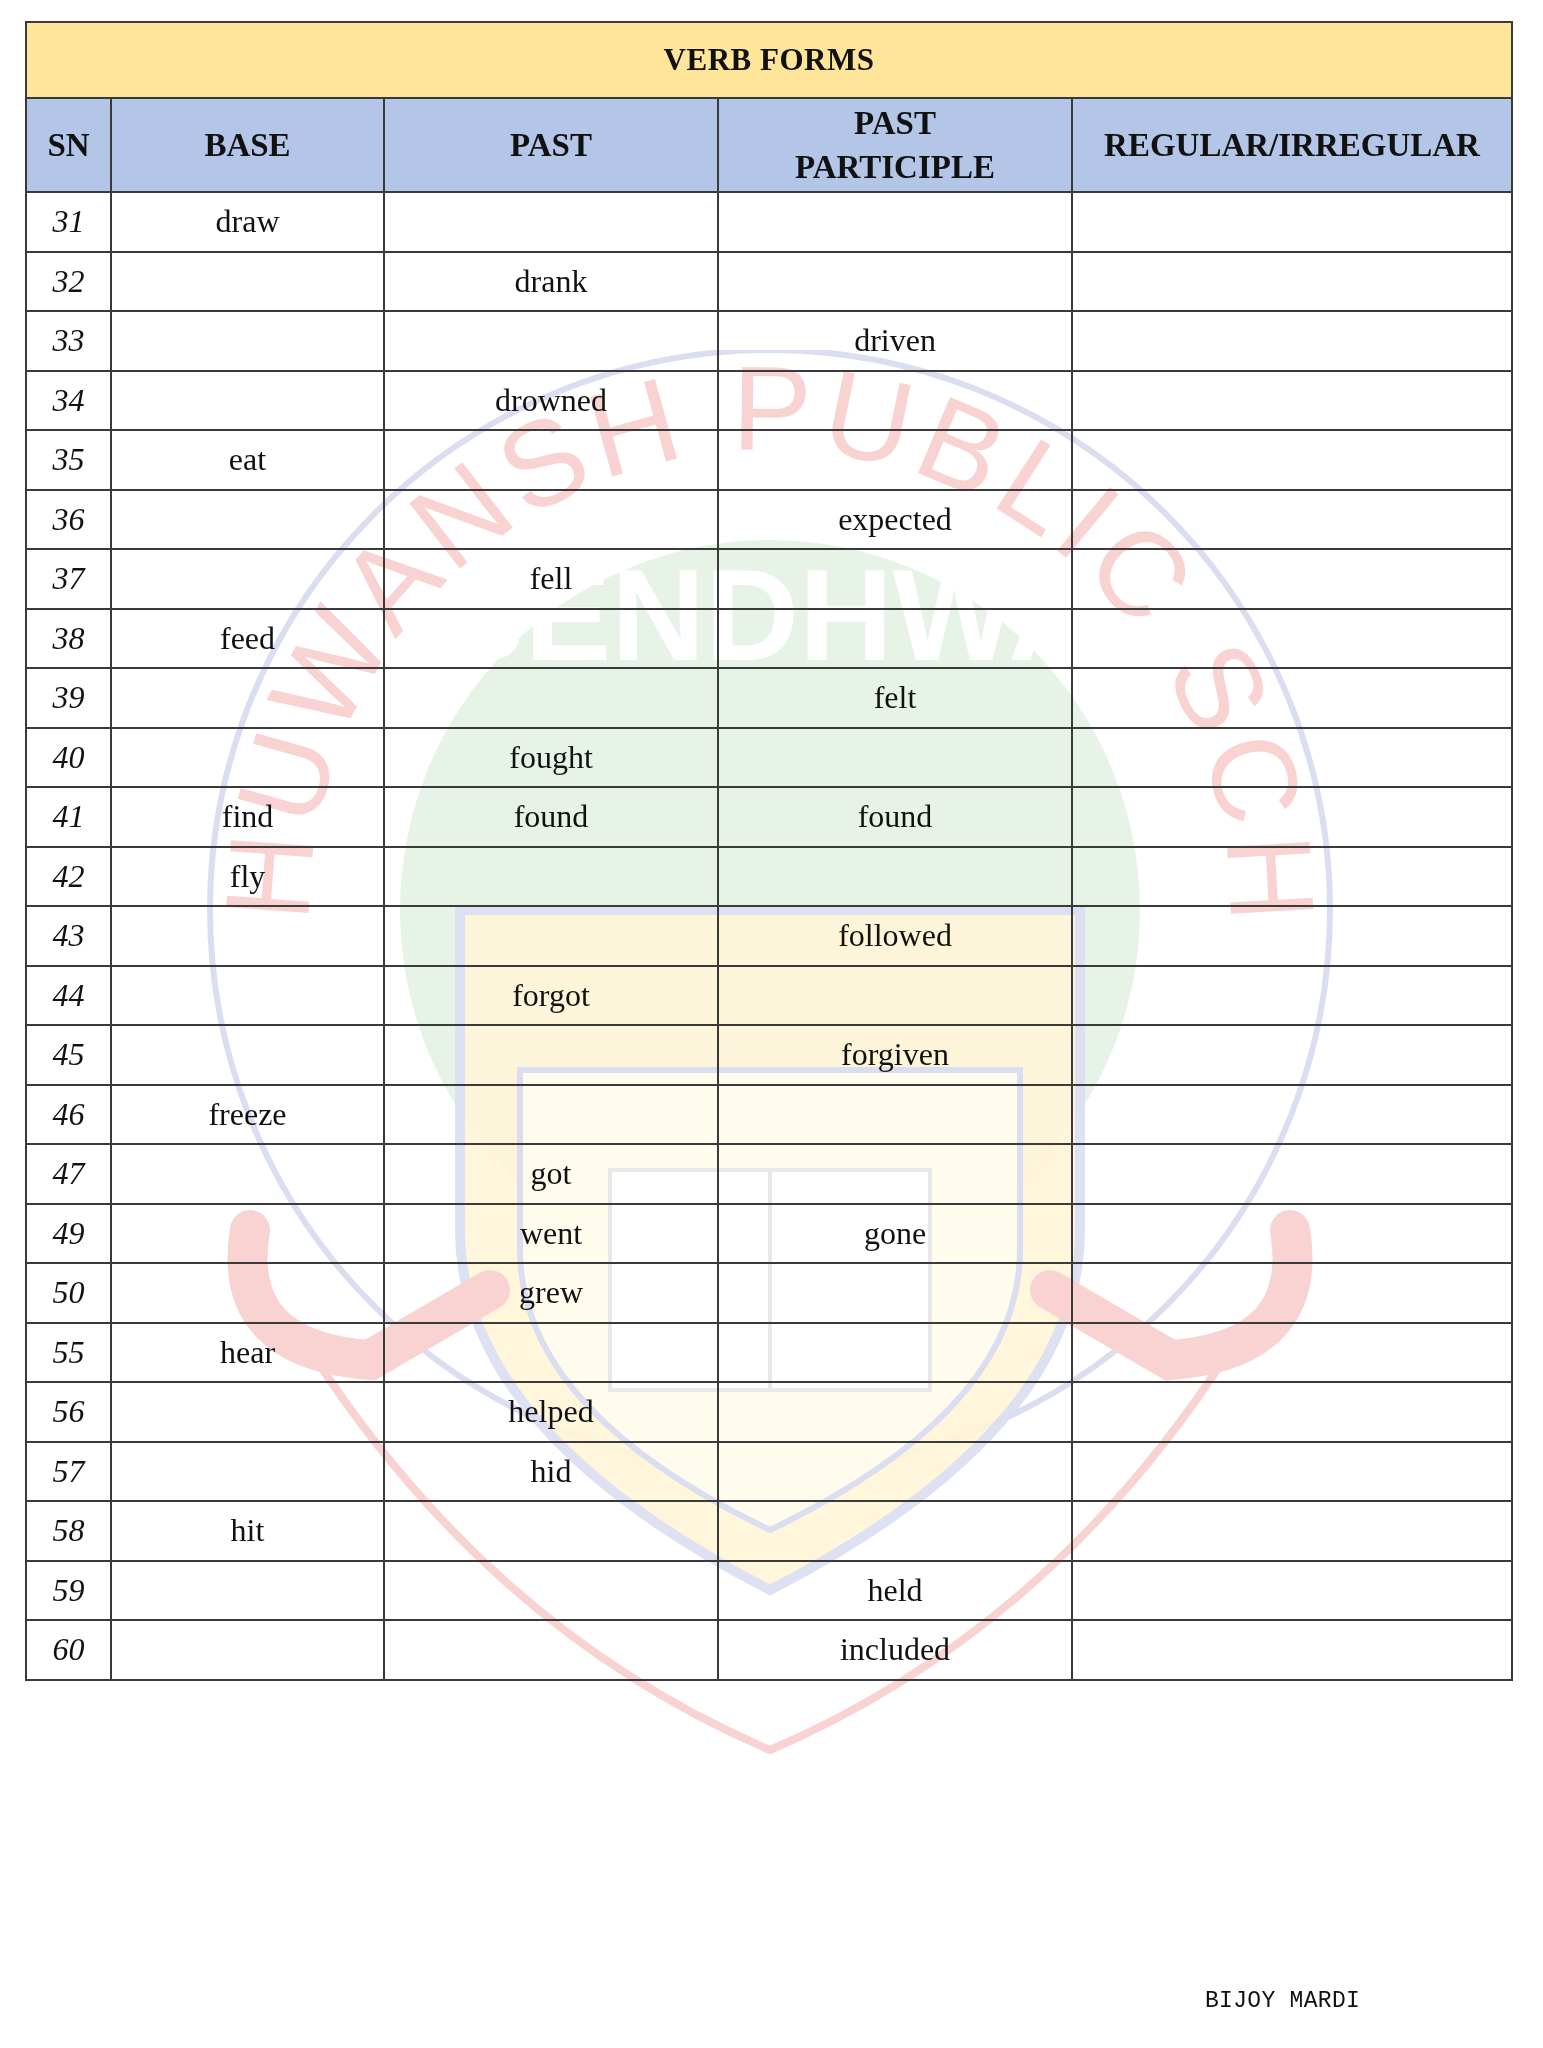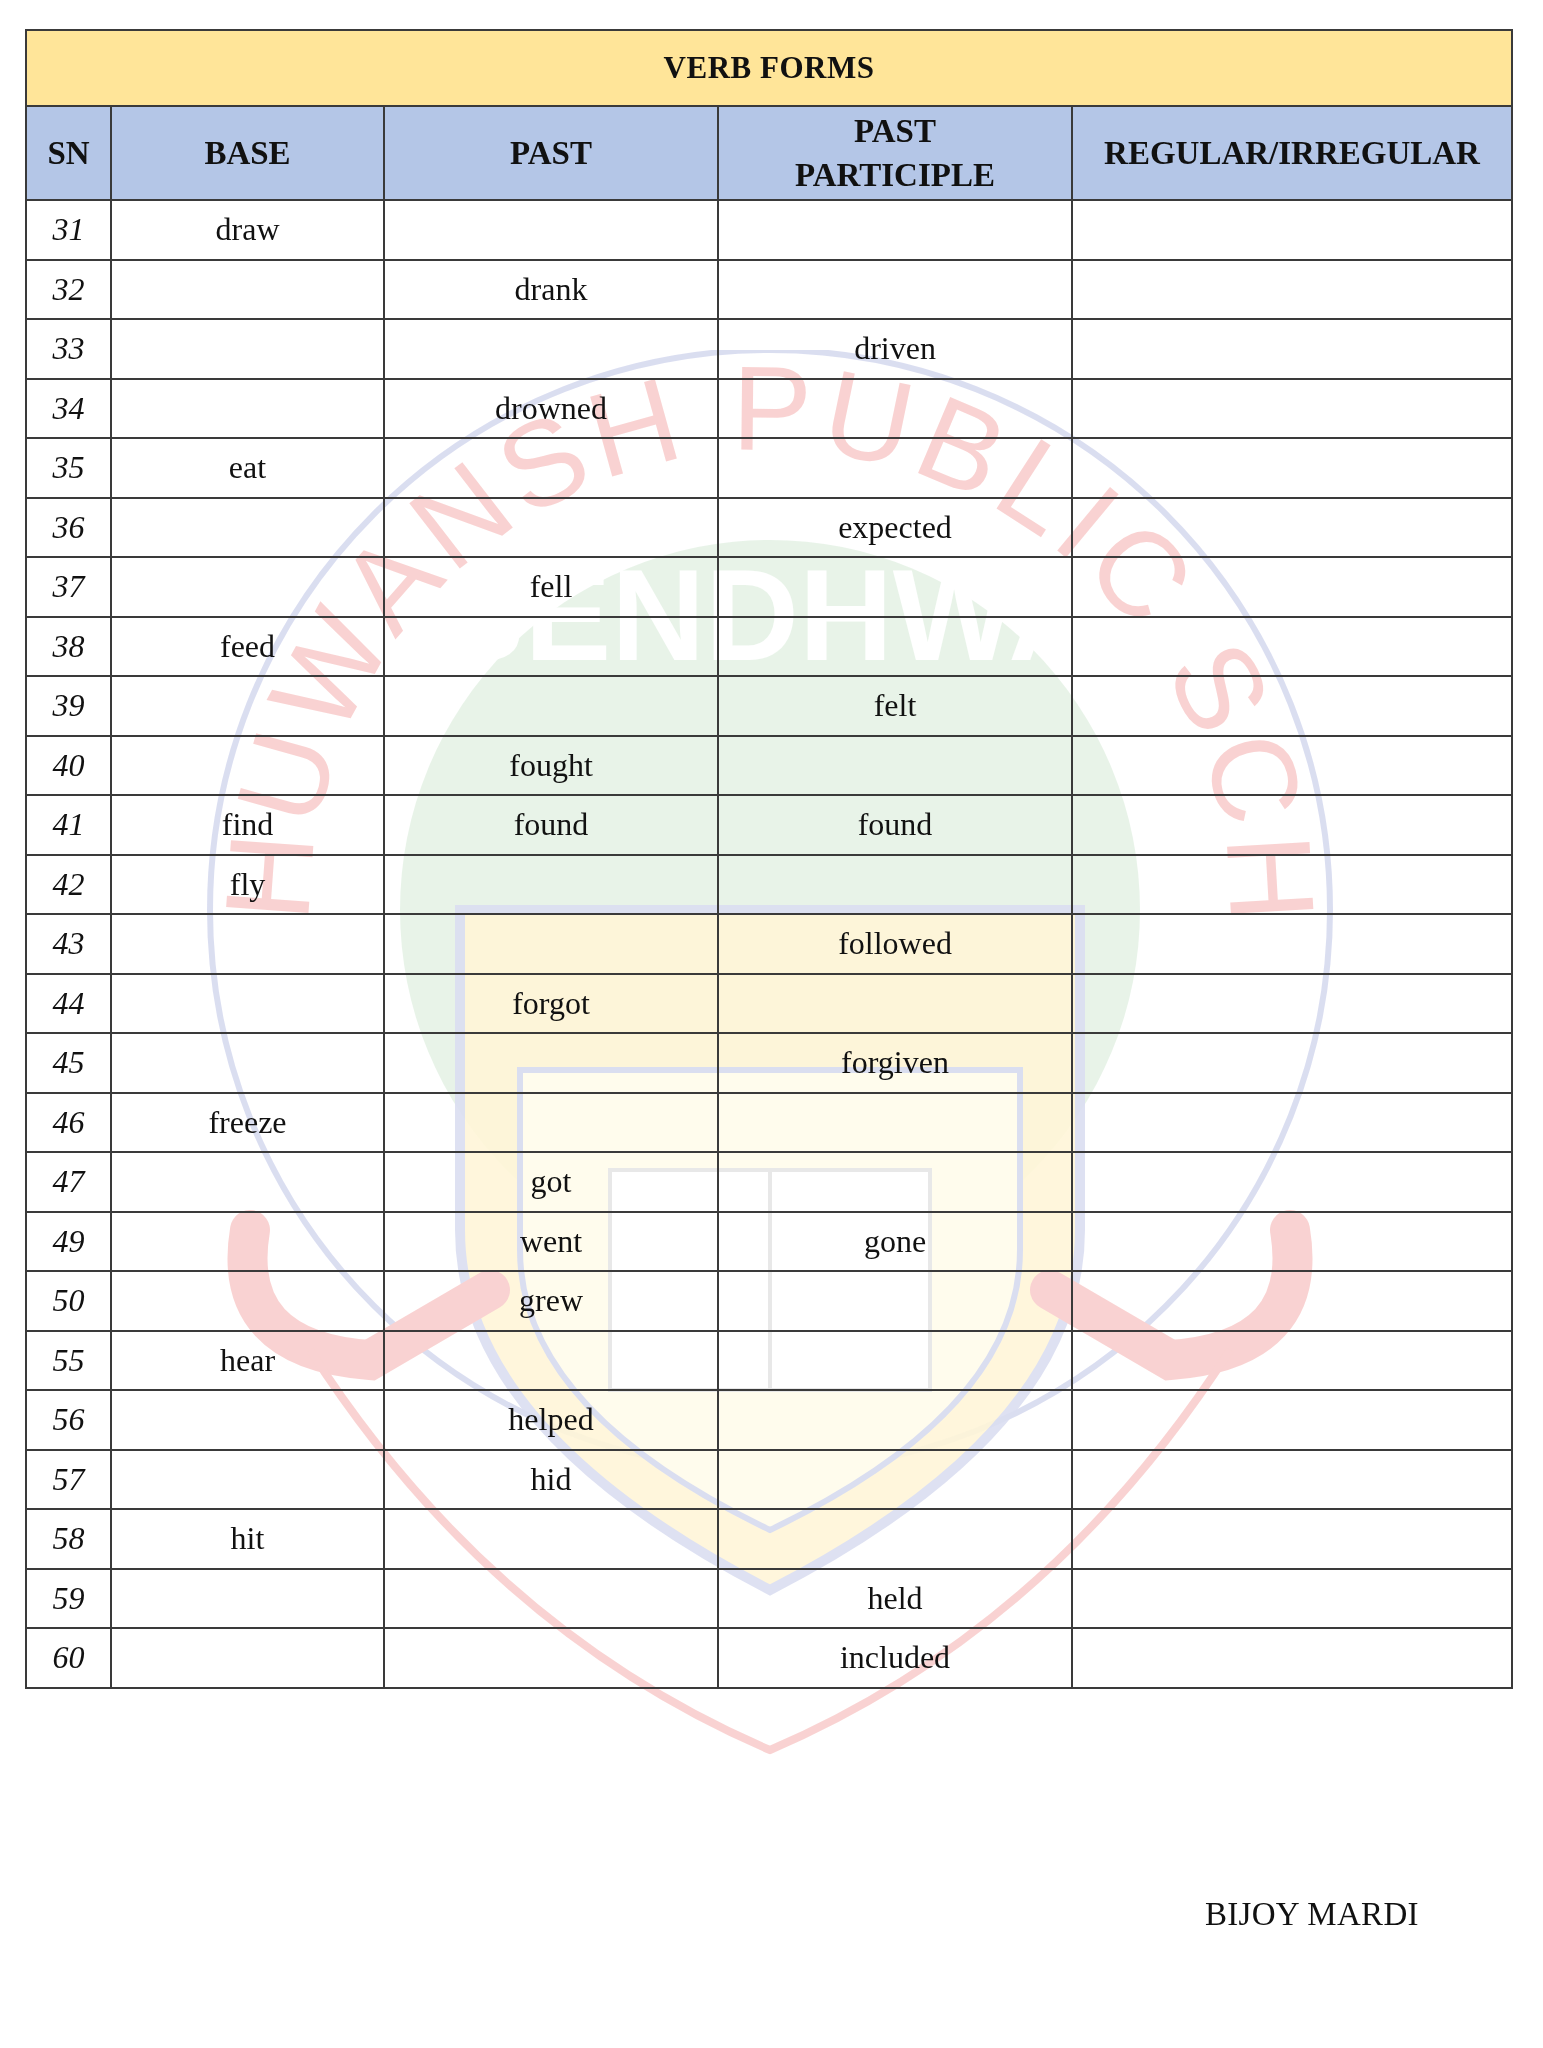--- a/index.html
+++ b/index.html
@@ -7,42 +7,42 @@
     width: 1543px; height: 2048px; position: relative; overflow: hidden;
     background: #ffffff;
     font-family: "DejaVu Serif", "Liberation Serif", serif;
     color: #111;
   }
   .watermark {
     position: absolute; left: 190px; top: 350px; width: 1160px; height: 1420px;
     pointer-events: none; z-index: 0; opacity: 0.22;
   }
   .sheet {
-    position: absolute; left: 25px; top: 29px; width: 1486px;
+    position: absolute; left: 25px; top: 21px; width: 1486px;
     border-collapse: collapse; table-layout: fixed; z-index: 1;
   }
   .sheet td, .sheet th {
     border: 2px solid #3a3a3a; padding: 0; text-align: center; vertical-align: middle;
   }
   .title-cell {
     height: 74px; background: #FFE599; font-weight: bold; font-size: 31px;
     font-family: "Liberation Serif", serif; letter-spacing: 0.5px;
   }
   .hdr th {
     height: 92px; background: rgba(180, 198, 231, 1); font-size: 33px; font-weight: bold;
     font-family: "Liberation Serif", serif; line-height: 44px;
   }
   .row td {
     height: 57.5px; font-size: 32px; background: transparent;
     font-family: "Liberation Serif", serif;
   }
   .row td.sn { font-size: 32px; font-style: italic; }
   .author {
-    position: absolute; left: 1205px; top: 1896px; font-size: 33px;
-    font-family: Liberation Serif, serif; z-index: 1; letter-spacing: 0.3px;
+    position: absolute; left: 1205px; top: 1988px; font-size: 23px;
+    font-family: Liberation Mono, monospace; z-index: 1; letter-spacing: 0.3px;
   }
 </style>
 </head>
 <body>
 
 <svg class="watermark" viewBox="0 0 1160 1420" xmlns="http://www.w3.org/2000/svg">
   <defs>
     <path id="ringPath" d="M 120 560 A 460 460 0 1 1 1040 560"></path>
   </defs>
   <circle cx="580" cy="560" r="560" fill="none" stroke="#5C6BC0" stroke-width="6"></circle>

